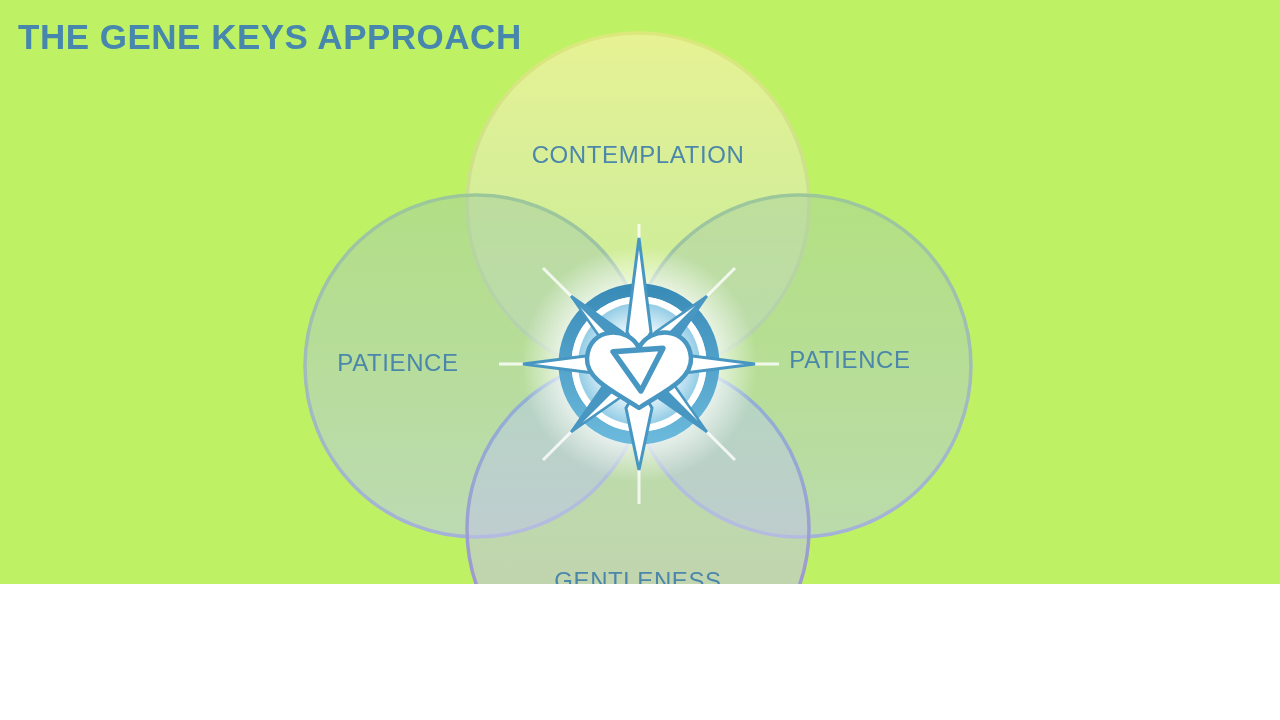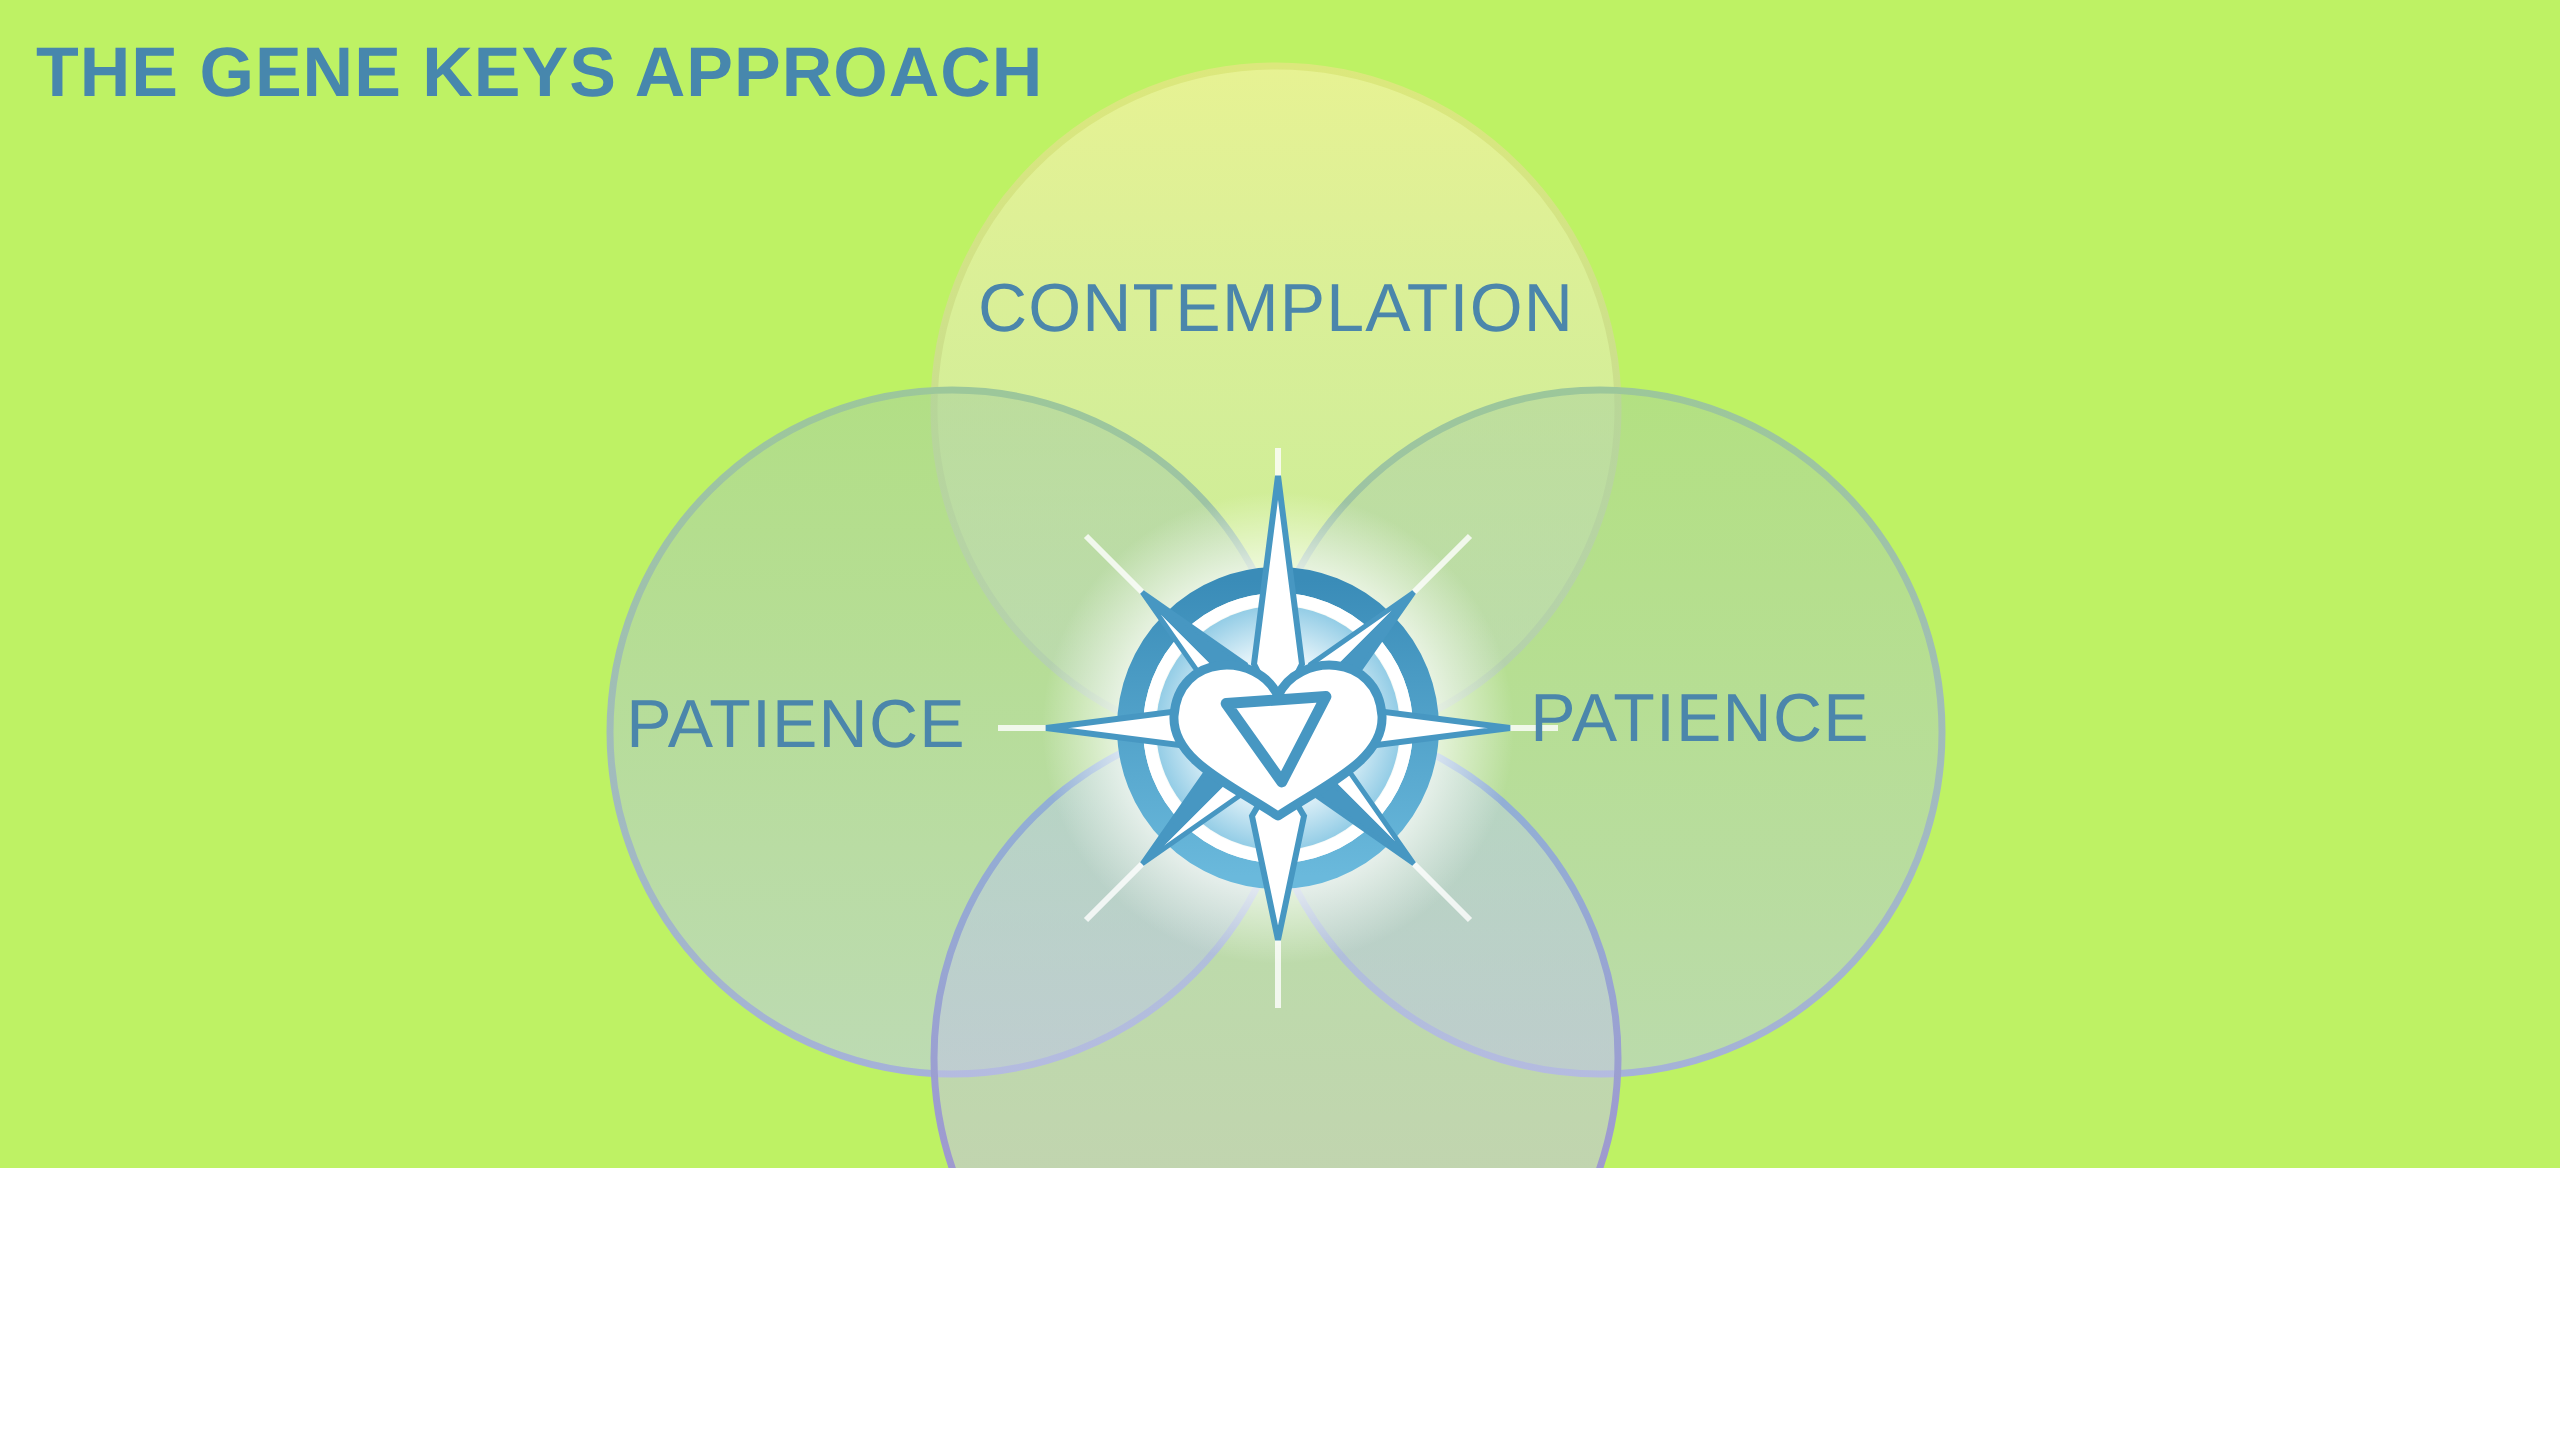--- a/index.html
+++ b/index.html
@@ -39,21 +39,21 @@
   .venn-svg {
     position: absolute;
     inset: 0;
     width: 1280px;
     height: 720px;
   }
   .circle-label {
     position: absolute;
     transform: translate(-50%, -50%);
     color: #4b86ab;
-    font-size: 34px;
+    font-size: 24px;
     font-weight: 400;
     letter-spacing: 0.6px;
     white-space: nowrap;
     z-index: 6;
   }
   .label-top    { left: 638px; top: 155px; }
   .label-left   { left: 398px; top: 363px; }
   .label-right  { left: 850px; top: 360px; }
   .label-bottom { left: 638px; top: 581px; }
 </style>
@@ -174,14 +174,15 @@
 
       <path d="M 0,-16 C -10,-38 -50,-38 -52,-6 C -53,16 -24,28 0,44 C 24,28 53,16 52,-6 C 50,-38 10,-38 0,-16 Z" fill="#ffffff" stroke="#4797c2" stroke-width="4.5" stroke-linejoin="round"></path>
 
       <path d="M -25,-14 L 25,-14 L 0,27 Z" transform="rotate(-4)" fill="none" stroke="#4797c2" stroke-width="5.5" stroke-linejoin="round"></path>
     </g>
   </svg>
 
   <div class="circle-label label-top">CONTEMPLATION</div>
   <div class="circle-label label-left">PATIENCE</div>
   <div class="circle-label label-right">PATIENCE</div>
+  <div class="circle-label label-bottom">GENTLENESS</div>
 
 </div>
 
 </body></html>

